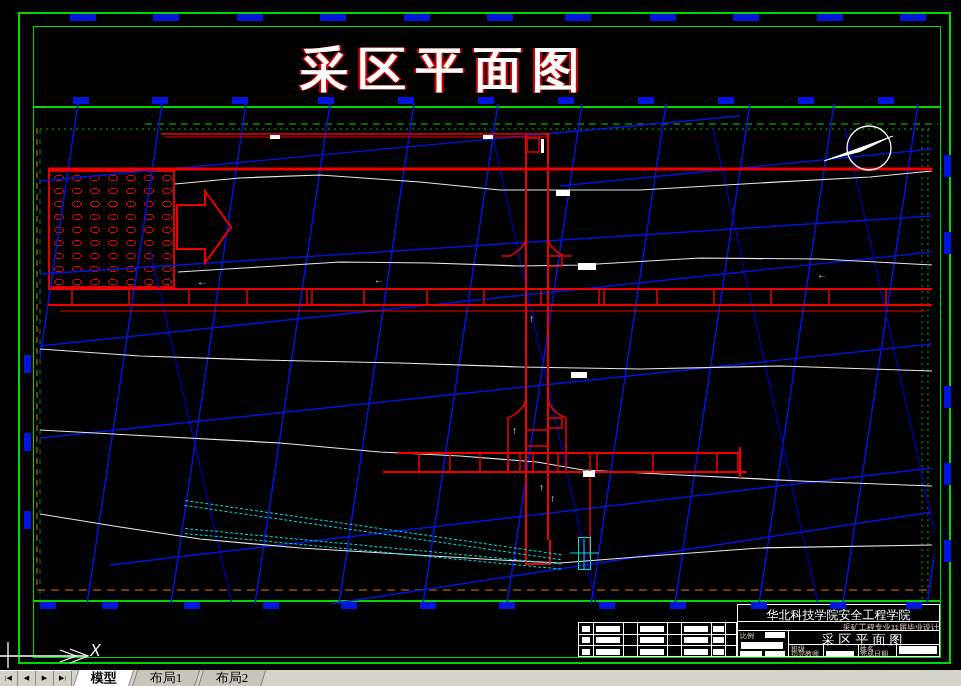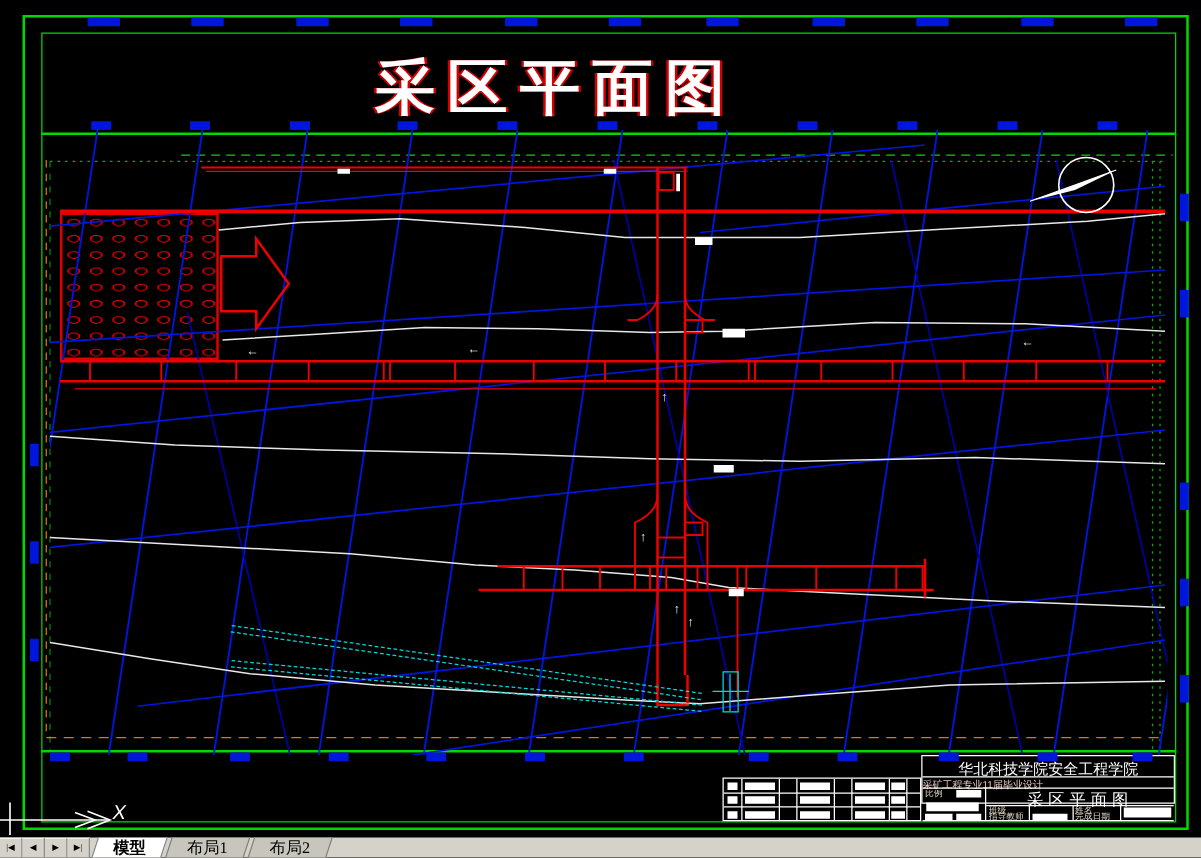--- a/index.html
+++ b/index.html
@@ -240,24 +240,24 @@
         <div style="position: absolute; left: 105px; top: 14px; width: 24px; height: 6px; background: rgb(255, 255, 255);"></div>
         <div style="position: absolute; left: 134px; top: 14px; width: 11px; height: 6px; background: rgb(255, 255, 255);"></div>
         <div style="position: absolute; left: 3px; top: 26px; width: 8px; height: 6px; background: rgb(255, 255, 255);"></div>
         <div style="position: absolute; left: 17px; top: 26px; width: 24px; height: 6px; background: rgb(255, 255, 255);"></div>
         <div style="position: absolute; left: 61px; top: 26px; width: 24px; height: 6px; background: rgb(255, 255, 255);"></div>
         <div style="position: absolute; left: 105px; top: 26px; width: 24px; height: 6px; background: rgb(255, 255, 255);"></div>
         <div style="position: absolute; left: 134px; top: 26px; width: 11px; height: 6px; background: rgb(255, 255, 255);"></div>
       </div>
   </div>
 
-  <div class="abs" style="left:737px;top:604px;width:203px;height:39px;border:1px solid #fff;box-sizing:border-box;">
+  <div class="abs" style="left:737px;top:604px;width:203px;height:53px;border:1px solid #fff;box-sizing:border-box;">
     <div class="tb-text" style="left:0;top:2px;width:201px;text-align:center;font-size:12px;">华北科技学院安全工程学院</div>
     <div class="tb-line" style="left:0;top:16px;width:201px;height:1px;"></div>
-    <div class="tb-text" style="left:0;top:17px;width:201px;text-align:left;font-size:8px;color:#e8c8c0;">采矿工程专业11届毕业设计</div>
+    <div class="tb-text" style="left:0;top:17px;width:201px;text-align:right;font-size:8px;color:#e8c8c0;">采矿工程专业11届毕业设计</div>
     <div class="tb-line" style="left:0;top:25px;width:201px;height:1px;"></div>
 
     <div class="tb-line" style="left:50px;top:25px;width:1px;height:26px;"></div>
     <div class="tb-text tb-tiny" style="left:2px;top:27px;width:22px;">比例</div>
     <div class="wblock" style="left:27px;top:27px;width:20px;height:6px;"></div>
     <div class="wblock" style="left:3px;top:37px;width:42px;height:7px;"></div>
     <div class="wblock" style="left:2px;top:46px;width:22px;height:5px;"></div>
     <div class="wblock" style="left:27px;top:46px;width:20px;height:5px;"></div>
 
     <div class="tb-text" style="left:51px;top:26px;width:150px;text-align:center;font-size:13px;letter-spacing:4px;">采区平面图</div>

